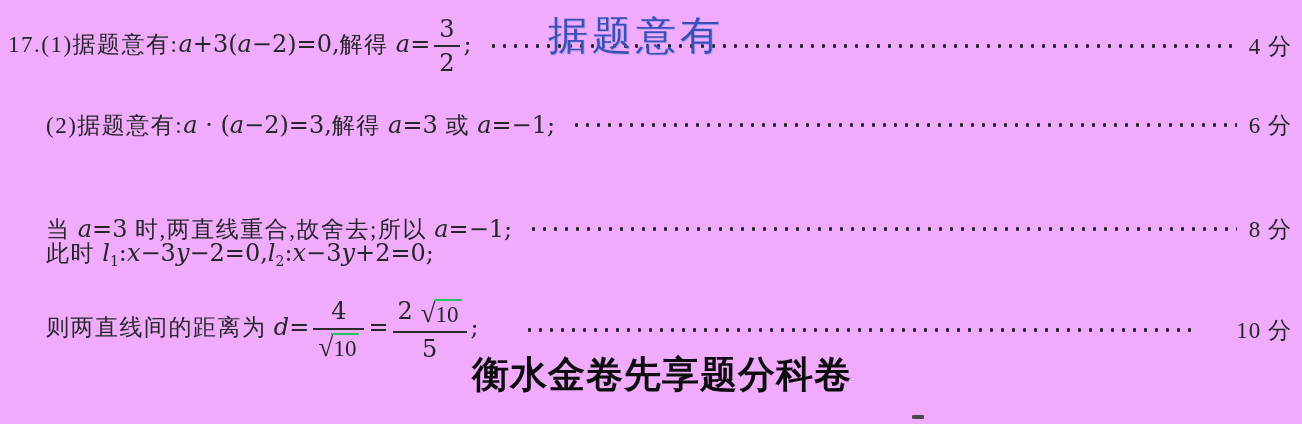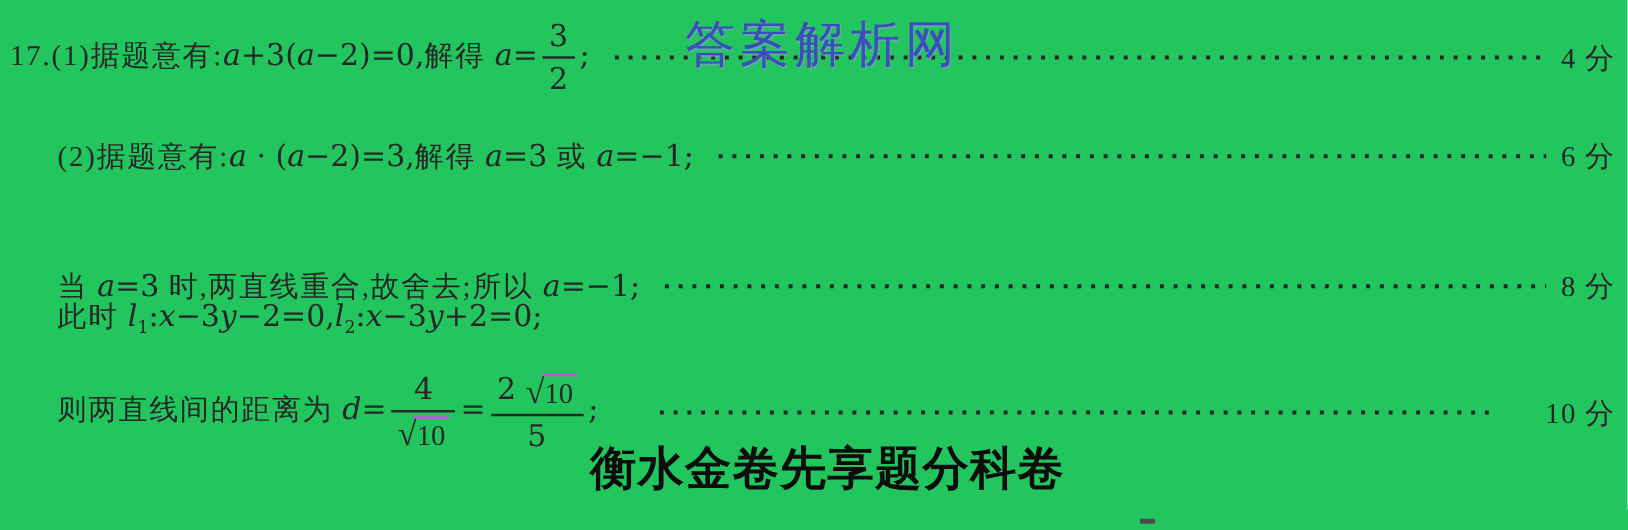--- a/index.html
+++ b/index.html
@@ -64,21 +64,21 @@
     display:inline-flex;
     align-items:stretch;
     vertical-align:middle;
   }
   .sqrt .rad{
     font-size:1.2em;
     line-height:1.0;
     margin-right:-2px;
   }
   .sqrt .radicand{
-    border-top:2px solid #d946ef;
+    border-top:2px solid #22c55e;
     padding:1px 3px 0 2px;
     line-height:1.1;
   }
   .leader{
     flex:1 1 auto;
     align-self:center;
     height:24px;
     margin:0 12px 0 16px;
     background-image:radial-gradient(circle,#262626 1.7px,transparent 2px);
     background-size:11px 24px;
@@ -120,21 +120,21 @@
   
   #row0{left:8px;right:10px;top:12px;height:68px;}
   #row1{left:46px;right:10px;top:108px;height:34px;}
   #row2{left:46px;right:10px;top:172px;height:34px;margin-top:40px;}
   #row3{left:46px;top:236px;height:34px;align-items:center;}
   #row4{left:46px;right:10px;top:292px;height:76px;gap:29px;}
 </style>
 </head>
 <body>
 
-<div id="page" style="background: #22c55e; color: rgb(38, 38, 38);">
+<div id="page" style="background: #f0abfc; color: rgb(38, 38, 38);">
 
   <div class="row" id="row0">
     <span class="content"><span class="cn">17.(1)据题意有:</span><span class="var">a</span><span class="op">+3(</span><span class="var">a</span><span class="op">−2)=0,</span><span class="cn">解得 </span><span class="var">a</span><span class="op">=</span><span class="frac"><span class="num"><span class="op">3</span></span><span class="fbar"></span><span class="den"><span class="op">2</span></span></span><span class="op">;</span></span>
     <span class="leader"></span>
     <span class="score">4 分</span>
   </div>
 
   <div class="row" id="row1">
     <span class="content"><span class="cn">(2)据题意有:</span><span class="var">a</span><span class="op"> · (</span><span class="var">a</span><span class="op">−2)=3,</span><span class="cn">解得 </span><span class="var">a</span><span class="op">=3 </span><span class="cn">或 </span><span class="var">a</span><span class="op">=−1;</span></span>
     <span class="leader"></span>
@@ -150,17 +150,17 @@
   <div class="row" id="row3">
     <span class="content"><span class="cn">此时 </span><span class="var">l<span class="sub">1</span></span><span class="op">:</span><span class="var">x</span><span class="op">−3</span><span class="var">y</span><span class="op">−2=0,</span><span class="var">l<span class="sub">2</span></span><span class="op">:</span><span class="var">x</span><span class="op">−3</span><span class="var">y</span><span class="op">+2=0;</span></span>
   </div>
 
   <div class="row" id="row4">
     <span class="content"><span class="cn">则两直线间的距离为 </span><span class="var">d</span><span class="op">=</span><span class="frac"><span class="num"><span class="op">4</span></span><span class="fbar"></span><span class="den"><span class="sqrt"><span class="rad">√</span><span class="radicand">10</span></span></span></span><span class="op">=</span><span class="frac"><span class="num"><span class="op">2 </span><span class="sqrt"><span class="rad">√</span><span class="radicand">10</span></span></span><span class="fbar"></span><span class="den"><span class="op">5</span></span></span><span class="op">;</span></span>
     <span class="leader"></span>
     <span class="score">10 分</span>
   </div>
 
-  <div class="wm-top" style="color: rgb(58, 79, 186);">答案解析网</div>
+  <div class="wm-top" style="color: rgb(58, 79, 186);">据题意有</div>
   <div class="wm-bottom" style="color: rgb(13, 13, 13);">衡水金卷先享题分科卷</div>
   <div class="artifact"></div>
 
 </div>
 
 </body></html>

